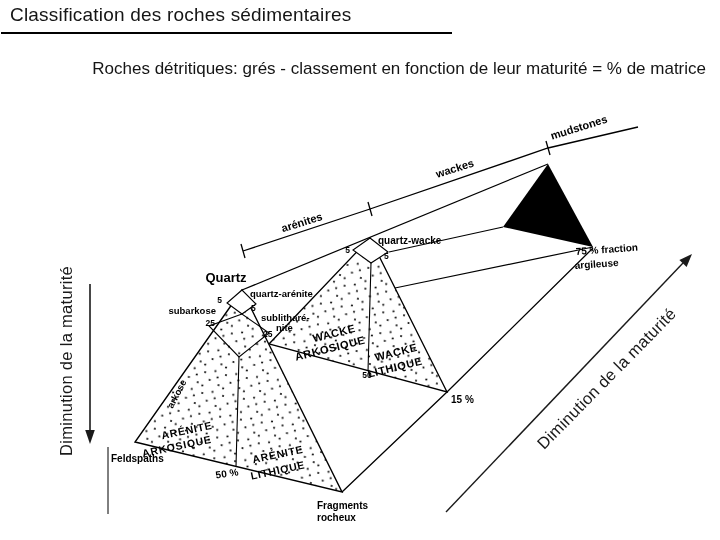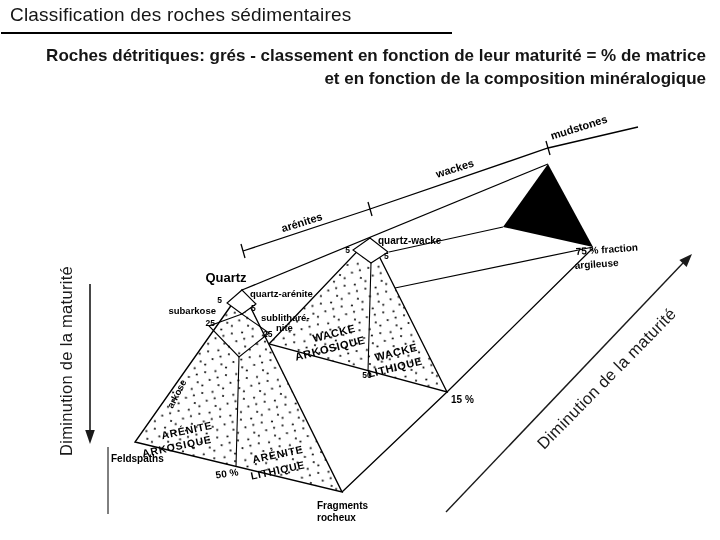--- a/index.html
+++ b/index.html
@@ -8,22 +8,22 @@
     font-family:"Liberation Sans", sans-serif;overflow:hidden;
   }
   .slide-title{
     position:absolute;left:10px;top:4px;font-size:19px;color:#151515;
     letter-spacing:0.2px;white-space:nowrap;text-align:right;
   }
   .title-underline{
     position:absolute;left:1px;top:32px;width:451px;height:2px;background:#000;
   }
   .subtitle{
-    position:absolute;top:44px;right:14px;text-align:right;
-    font-size:17px;line-height:23px;color:#151515;white-space:nowrap;font-weight:bold;
+    position:absolute;top:57px;right:14px;text-align:right;
+    font-size:17px;line-height:23px;color:#151515;white-space:nowrap;
   }
   svg{position:absolute;left:0;top:0;}
   svg text{
     font-family:"Liberation Sans", sans-serif;font-weight:bold;fill:#000;
   }
   text.slide-annot{font-weight:normal;font-size:16.5px;fill:#1a1a1a;letter-spacing:0.3px;}
   text.axis{font-size:11px;}
   text.big{font-size:13px;}
   text.lbl{font-size:9.5px;}
   text.num{font-size:8.5px;}
@@ -32,21 +32,20 @@
   text.cap{font-size:10px;}
   .ln{stroke:#000;fill:none;}
 </style>
 </head>
 <body>
 
 <div class="slide-title">Classification des roches sédimentaires</div>
 <div class="title-underline"></div>
 <div class="subtitle">
   <div>Roches détritiques: grés - classement en fonction de leur maturité = % de matrice</div>
-  <div>et en fonction de la composition minéralogique</div>
 </div>
 
 <svg width="720" height="540" viewBox="0 0 720 540">
   <defs>
     <pattern id="dots" width="21" height="21" patternUnits="userSpaceOnUse" patternTransform="rotate(8)">
       <circle cx="3" cy="4" r="1.1" fill="#111"></circle>
       <circle cx="13" cy="1.5" r="1.1" fill="#111"></circle>
       <circle cx="8.5" cy="11" r="1.1" fill="#111"></circle>
       <circle cx="18" cy="15" r="1.1" fill="#111"></circle>
       <circle cx="2" cy="17.5" r="1.1" fill="#111"></circle>

